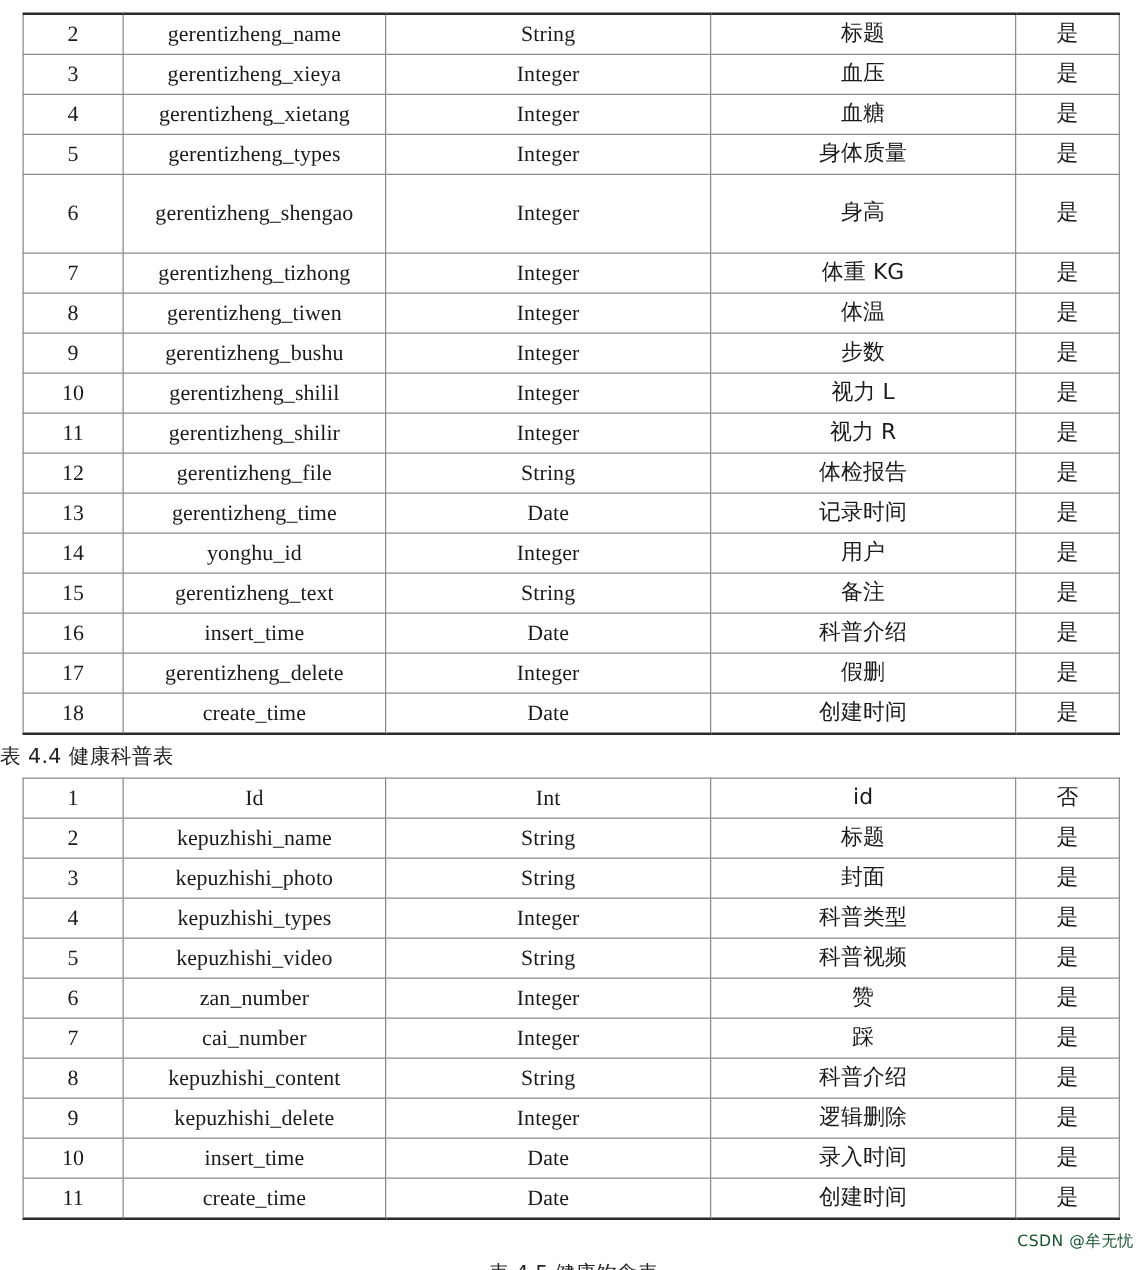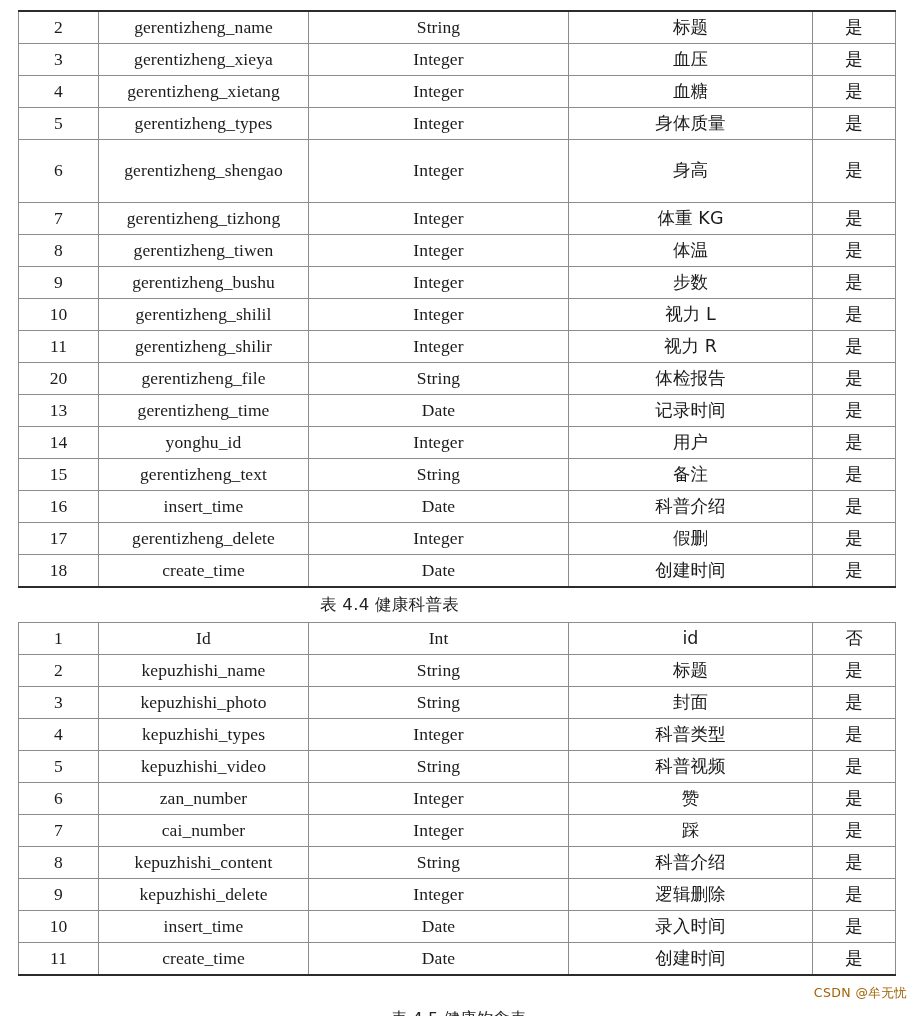--- a/index.html
+++ b/index.html
@@ -68,21 +68,21 @@
   .wrapcell {
     font-family: "Liberation Serif", "DejaVu Serif", serif;
     font-size: 17.5px;
     line-height: 1.75;
     padding: 2px 8px;
     margin-left: 16px;
   }
 
   
   .tbl-caption {
-    text-align: center;
+    text-align: left;
     font-family: "DejaVu Sans", "Liberation Sans", sans-serif;
     font-size: 16.5px;
     color: #242424;
     margin: 4px 0 5px 0;
     width: 779px;
     letter-spacing: 0.3px;
   }
 
   .table1-wrap { position: absolute; top: 10px; left: 0; }
   .caption-wrap { position: absolute; top: 590px; left: 0; }
@@ -101,21 +101,21 @@
     height: 8px;
   }
 
   
   .watermark {
     position: absolute;
     right: 10px;
     bottom: 14px;
     font-family: "DejaVu Sans", "Liberation Sans", sans-serif;
     font-size: 12.5px;
-    color: #a16207;
+    color: #14532d;
     letter-spacing: 0.4px;
     white-space: nowrap;
     pointer-events: none;
   }
 </style>
 </head>
 <body>
 
 <div class="page">
 
@@ -193,21 +193,21 @@
             <td class="cn">是</td>
           </tr>
           <tr class="row-std">
             <td class="en">11</td>
             <td class="en">gerentizheng_shilir</td>
             <td class="en">Integer</td>
             <td class="cn">视力 R</td>
             <td class="cn">是</td>
           </tr>
           <tr class="row-std">
-            <td class="en">20</td>
+            <td class="en">12</td>
             <td class="en">gerentizheng_file</td>
             <td class="en">String</td>
             <td class="cn">体检报告</td>
             <td class="cn">是</td>
           </tr>
           <tr class="row-std">
             <td class="en">13</td>
             <td class="en">gerentizheng_time</td>
             <td class="en">Date</td>
             <td class="cn">记录时间</td>

